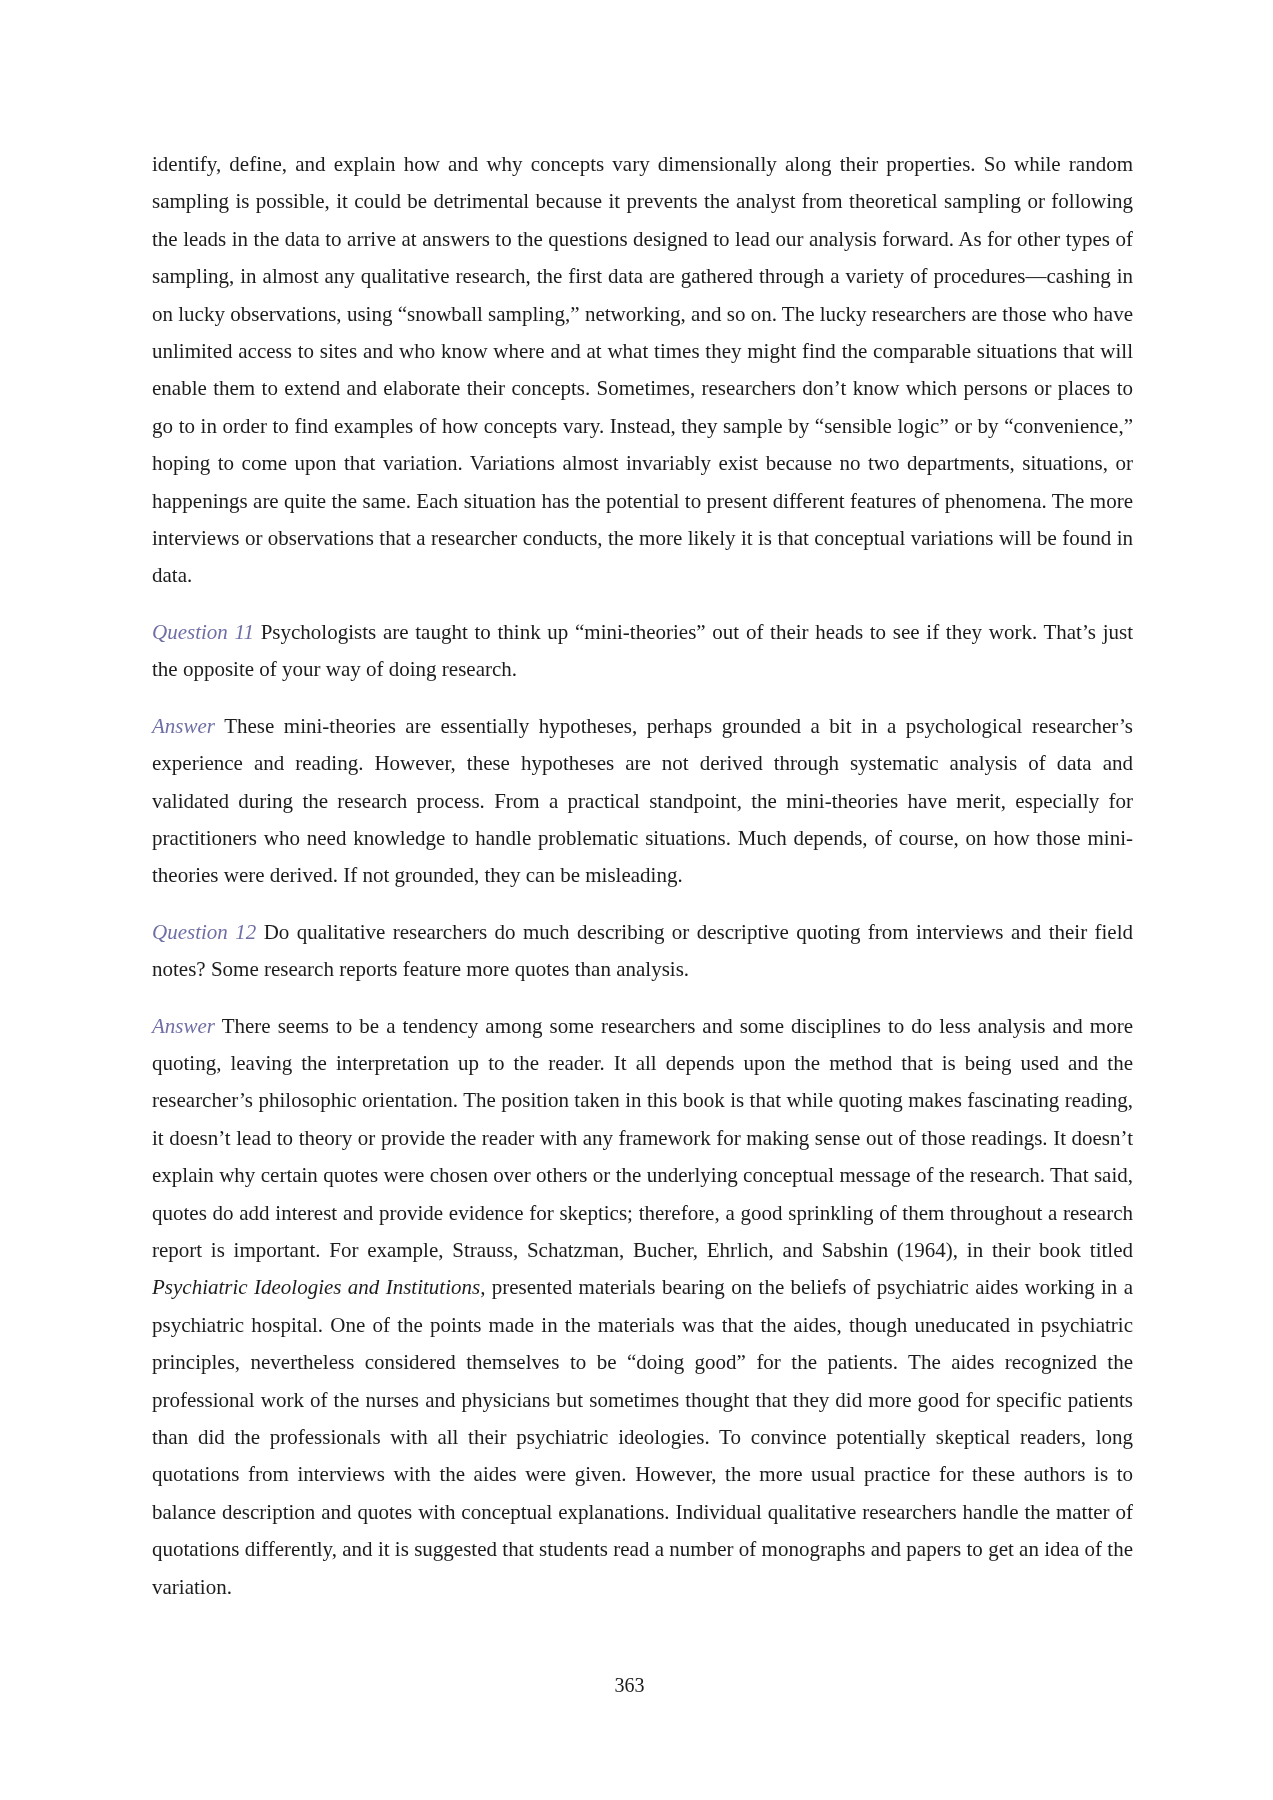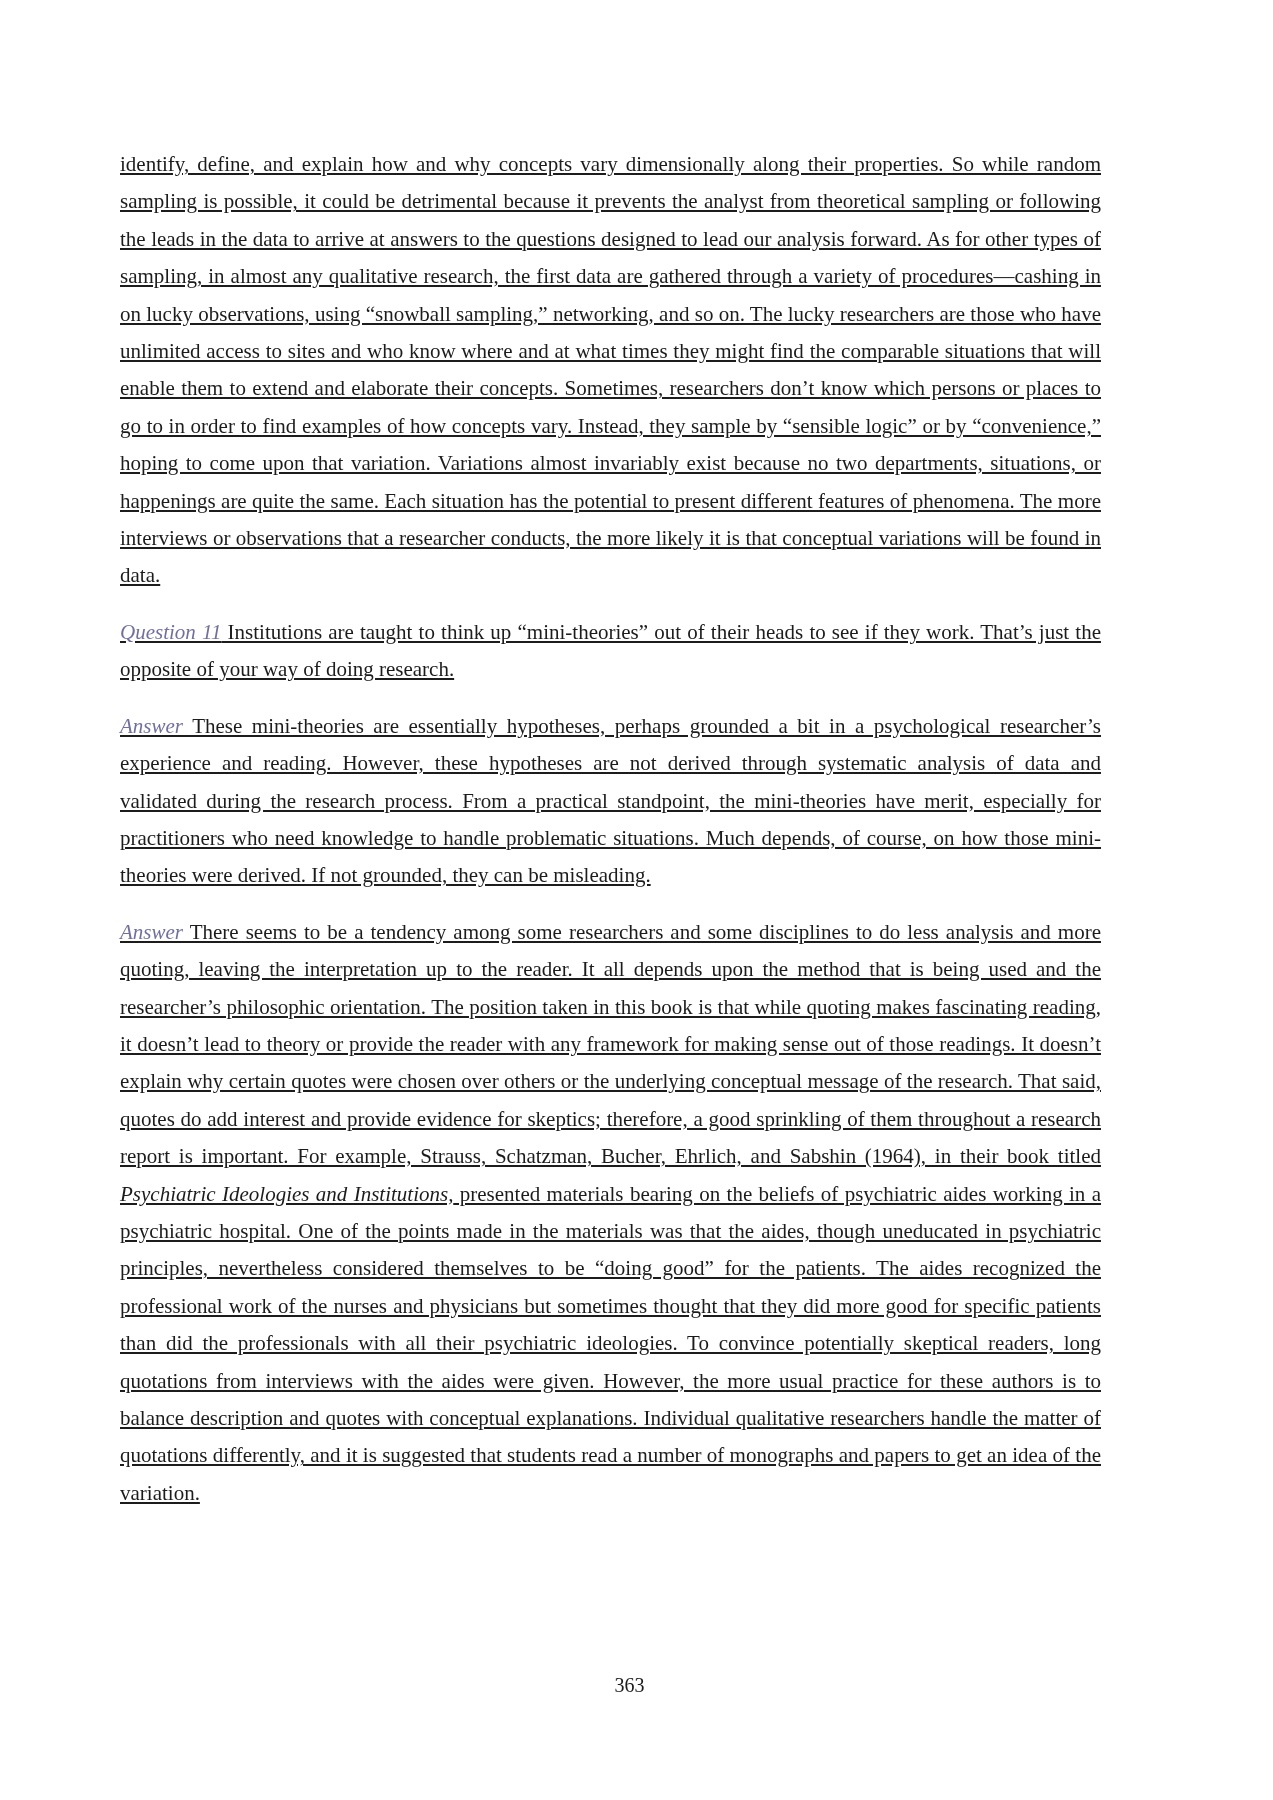--- a/index.html
+++ b/index.html
@@ -10,27 +10,26 @@
     position: relative;
     width: 1273px;
     height: 1800px;
     background: #ffffff;
     font-family: "Liberation Serif", serif;
     color: #1c1c1c;
     overflow: hidden;
   }
   .page-content {
     position: absolute;
-    left: 120px;
+    left: 152px;
     top: 146px;
     width: 981px;
     font-size: 21px;
     line-height: 37.4px;
     text-align: justify;
-    text-decoration: underline;
   }
   .page-content p {
     margin: 0 0 19px 0;
   }
   .qa-label {
     font-style: italic;
     color: #6f6fa6;
   }
   .book-title {
     font-style: italic;
@@ -45,24 +44,25 @@
     line-height: 30px;
   }
 </style>
 </head>
 <body>
 
 <main class="page-content">
 
   <p>identify, define, and explain how and why concepts vary dimensionally along their properties. So while random sampling is possible, it could be detrimental because it prevents the analyst from theoretical sampling or following the leads in the data to arrive at answers to the questions designed to lead our analysis forward. As for other types of sampling, in almost any qualitative research, the first data are gathered through a variety of procedures—cashing in on lucky observations, using “snowball sampling,” networking, and so on. The lucky researchers are those who have unlimited access to sites and who know where and at what times they might find the comparable situations that will enable them to extend and elaborate their concepts. Sometimes, researchers don’t know which persons or places to go to in order to find examples of how concepts vary. Instead, they sample by “sensible logic” or by “convenience,” hoping to come upon that variation. Variations almost invariably exist because no two departments, situations, or happenings are quite the same. Each situation has the potential to present different features of phenomena. The more interviews or observations that a researcher conducts, the more likely it is that conceptual variations will be found in data.</p>
 
-  <p><span class="qa-label">Question 11</span><span> Institutions are taught to think up “mini-theories” out of their heads to see if they work. That’s just the opposite of your way of doing research.</span></p>
+  <p><span class="qa-label">Question 11</span><span> Psychologists are taught to think up “mini-theories” out of their heads to see if they work. That’s just the opposite of your way of doing research.</span></p>
 
   <p><span class="qa-label">Answer</span><span> These mini-theories are essentially hypotheses, perhaps grounded a bit in a psychological researcher’s experience and reading. However, these hypotheses are not derived through systematic analysis of data and validated during the research process. From a practical standpoint, the mini-theories have merit, especially for practitioners who need knowledge to handle problematic situations. Much depends, of course, on how those mini-theories were derived. If not grounded, they can be misleading.</span></p>
 
+  <p><span class="qa-label">Question 12</span><span> Do qualitative researchers do much describing or descriptive quoting from interviews and their field notes? Some research reports feature more quotes than analysis.</span></p>
 
   <p><span class="qa-label">Answer</span><span> There seems to be a tendency among some researchers and some disciplines to do less analysis and more quoting, leaving the interpretation up to the reader. It all depends upon the method that is being used and the researcher’s philosophic orientation. The position taken in this book is that while quoting makes fascinating reading, it doesn’t lead to theory or provide the reader with any framework for making sense out of those readings. It doesn’t explain why certain quotes were chosen over others or the underlying conceptual message of the research. That said, quotes do add interest and provide evidence for skeptics; therefore, a good sprinkling of them throughout a research report is important. For example, Strauss, Schatzman, Bucher, Ehrlich, and Sabshin (1964), in their book titled </span><span class="book-title">Psychiatric Ideologies and Institutions,</span><span> presented materials bearing on the beliefs of psychiatric aides working in a psychiatric hospital. One of the points made in the materials was that the aides, though uneducated in psychiatric principles, nevertheless considered themselves to be “doing good” for the patients. The aides recognized the professional work of the nurses and physicians but sometimes thought that they did more good for specific patients than did the professionals with all their psychiatric ideologies. To convince potentially skeptical readers, long quotations from interviews with the aides were given. However, the more usual practice for these authors is to balance description and quotes with conceptual explanations. Individual qualitative researchers handle the matter of quotations differently, and it is suggested that students read a number of monographs and papers to get an idea of the variation.</span></p>
 
 </main>
 
 <footer class="page-footer">
   <span>363</span>
 </footer>
 
 </body></html>

